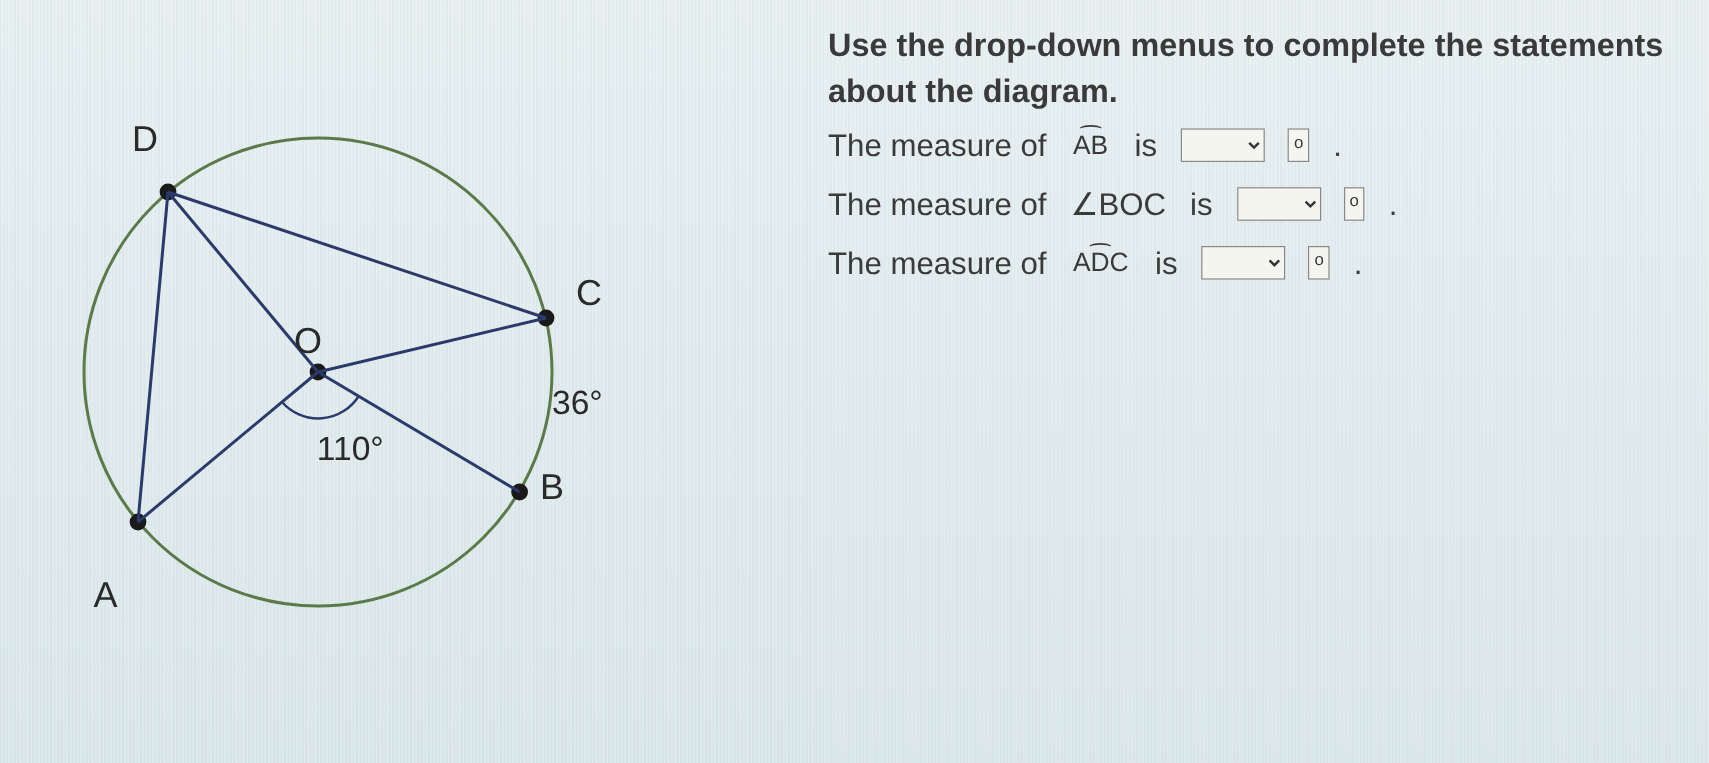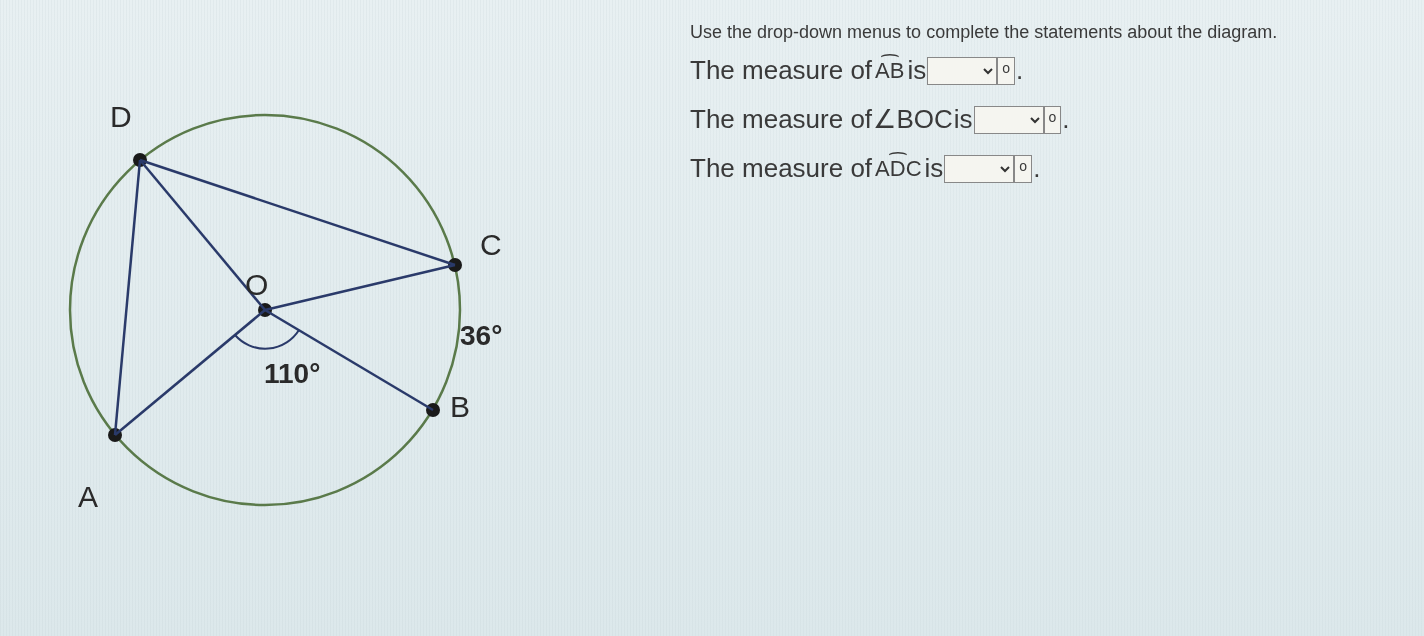--- a/index.html
+++ b/index.html
@@ -21,34 +21,35 @@
       height: 100%;
       position: relative;
       background: repeating-linear-gradient(90deg, rgba(180,195,200,0.15) 0px, rgba(180,195,200,0.15) 1px, transparent 1px, transparent 3px);
     }
     .question-area {
       flex: 1;
       padding: 20px 30px 20px 10px;
       background: repeating-linear-gradient(90deg, rgba(180,195,200,0.12) 0px, rgba(180,195,200,0.12) 1px, transparent 1px, transparent 3px);
     }
     .instruction {
-      font-size: 18px;
+      font-size: 27px;
       color: #3a3a3a;
       line-height: 1.4;
       margin-bottom: 8px;
+      font-weight: bold;
     }
     .statement {
       font-size: 26px;
       color: #3a3a3a;
       margin-top: 10px;
       margin-bottom: 18px;
       display: flex;
       align-items: center;
       flex-wrap: wrap;
-      gap: 1px;
+      gap: 20px;
     }
     .statement .arc {
       position: relative;
       font-size: 22px;
       display: inline-block;
       padding: 0 2px;
       text-align: center;
     }
     .statement .arc::before {
       content: "⌢";
@@ -85,21 +86,20 @@
     .diagram-label {
       position: absolute;
       font-size: 30px;
       color: #2a2a2a;
       font-family: Arial, sans-serif;
     }
     .angle-label {
       position: absolute;
       font-size: 28px;
       color: #2a2a2a;
-      font-weight: bold;
     }
   </style>
 </head>
 <body>
 
 <div class="content-wrapper">
   <div class="diagram-area">
     <svg class="circle-diagram" width="480" height="520" viewBox="0 0 480 520">
 
       <circle cx="225" cy="250" r="195" fill="none" stroke="#5a7a4a" stroke-width="2.5"></circle>

